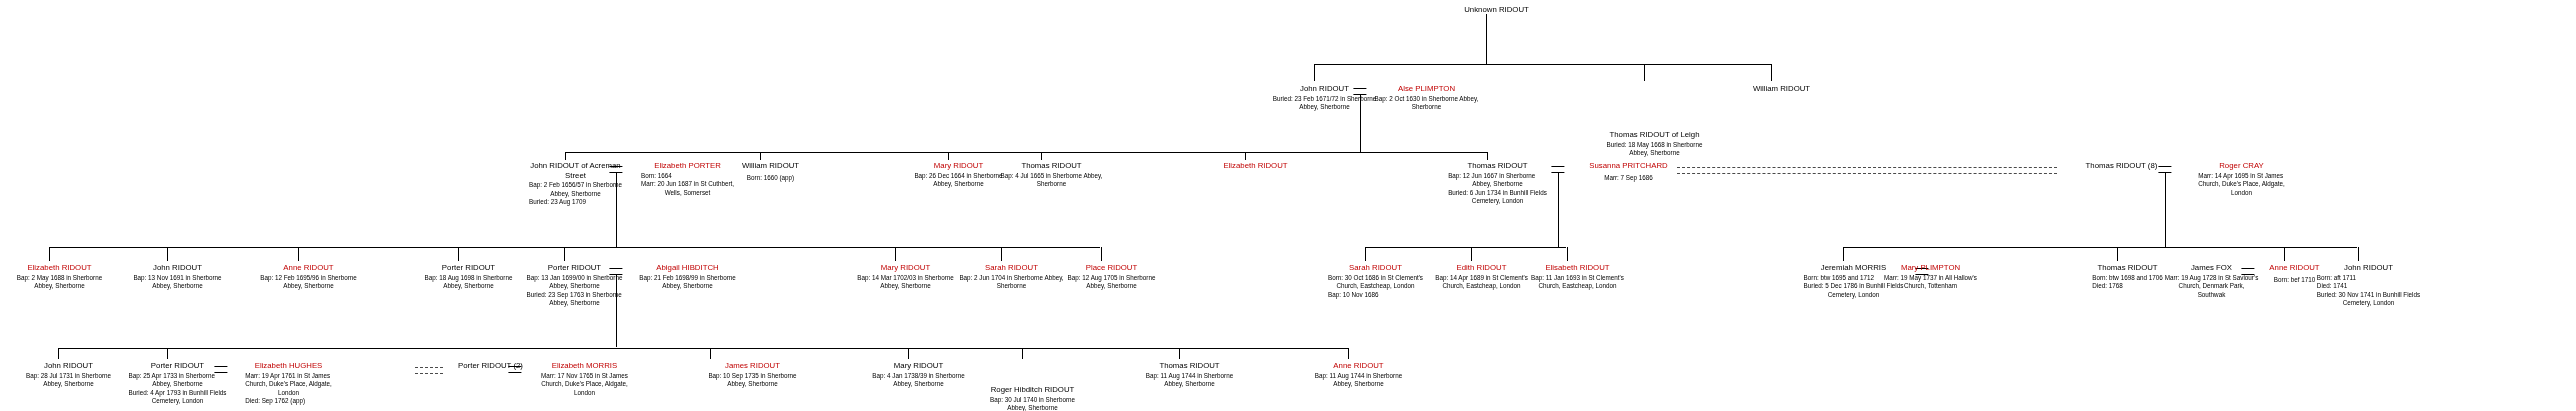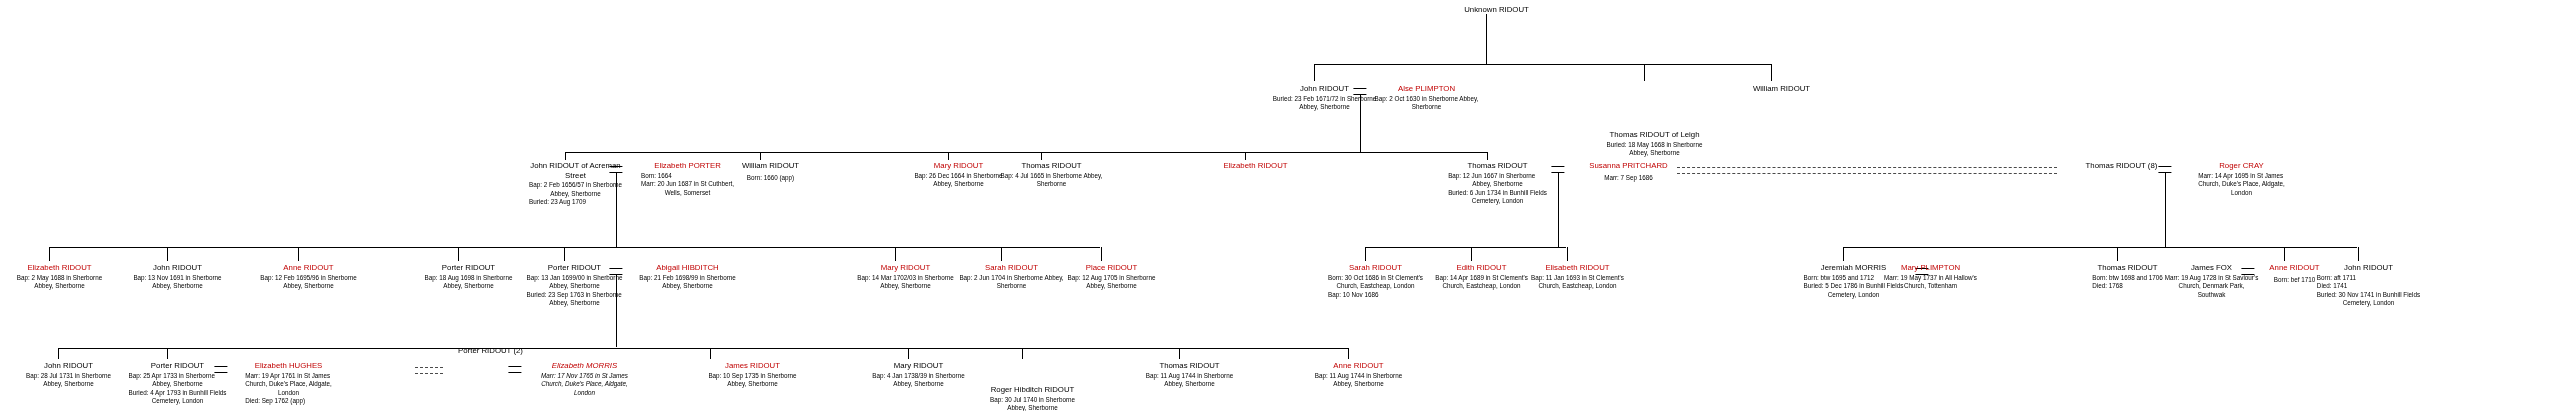--- a/index.html
+++ b/index.html
@@ -114,23 +114,23 @@
     <div class="person" id="elisabeth-ridout" style="left: 1567px; top: 263px;"><div class="pname red">Elisabeth RIDOUT</div><div class="pdetails"><div class="dline-item">Bap: 11 Jan 1693 in St Clement's</div><div class="dline-item cont">Church, Eastcheap, London</div></div></div>
     <div class="person" id="jeremiah-ridout" style="left: 1843px; top: 263px;"><div class="pname">Jeremiah MORRIS</div><div class="pdetails"><div class="dline-item">Born: btw 1695 and 1712</div><div class="dline-item">Buried: 5 Dec 1786 in Bunhill Fields</div><div class="dline-item cont">Cemetery, London</div></div></div>
     <div class="person" id="mary-plimpton" style="left: 1920px; top: 263px;"><div class="pname red">Mary PLIMPTON</div><div class="pdetails"><div class="dline-item">Marr: 19 May 1737 in All Hallow's</div><div class="dline-item cont">Church, Tottenham</div></div></div>
     <div class="person" id="thomas-ridout-g4" style="left: 2117px; top: 263px;"><div class="pname">Thomas RIDOUT</div><div class="pdetails"><div class="dline-item">Born: btw 1698 and 1706</div><div class="dline-item">Died: 1768</div></div></div>
     <div class="person" id="james-fox" style="left: 2201px; top: 263px;"><div class="pname">James FOX</div><div class="pdetails"><div class="dline-item">Marr: 19 Aug 1728 in St Saviour's</div><div class="dline-item cont">Church, Denmark Park,</div><div class="dline-item cont">Southwak</div></div></div>
     <div class="person" id="anne-ridout-g4" style="left: 2284px; top: 263px;"><div class="pname red">Anne RIDOUT</div><div class="pdetails"><div class="dline-item">Born: bef 1710</div></div></div>
     <div class="person" id="john-ridout-g4b" style="left: 2358px; top: 263px;"><div class="pname">John RIDOUT</div><div class="pdetails"><div class="dline-item">Born: aft 1711</div><div class="dline-item">Died: 1741</div><div class="dline-item">Buried: 30 Nov 1741 in Bunhill Fields</div><div class="dline-item cont">Cemetery, London</div></div></div>
     <div class="person" id="john-ridout-g5" style="left: 58px; top: 361px;"><div class="pname">John RIDOUT</div><div class="pdetails"><div class="dline-item">Bap: 28 Jul 1731 in Sherborne</div><div class="dline-item cont">Abbey, Sherborne</div></div></div>
     <div class="person" id="porter-ridout-g5" style="left: 167px; top: 361px;"><div class="pname">Porter RIDOUT</div><div class="pdetails"><div class="dline-item">Bap: 25 Apr 1733 in Sherborne</div><div class="dline-item cont">Abbey, Sherborne</div><div class="dline-item">Buried: 4 Apr 1793 in Bunhill Fields</div><div class="dline-item cont">Cemetery, London</div></div></div>
     <div class="person" id="elizabeth-hughes" style="left: 278px; top: 361px;"><div class="pname red">Elizabeth HUGHES</div><div class="pdetails"><div class="dline-item">Marr: 19 Apr 1761 in St James</div><div class="dline-item cont">Church, Duke's Place, Aldgate,</div><div class="dline-item cont">London</div><div class="dline-item">Died: Sep 1762 (app)</div></div></div>
-    <div class="person" id="porter-ridout-dup" style="left: 480px; top: 346px;">
+    <div class="person" id="porter-ridout-dup" style="left: 480px; top: 361px;">
       <div class="pname">Porter RIDOUT (2)</div>
     </div>
-    <div class="person" id="elizabeth-morris" style="left: 574px; top: 361px; font-style: italic;"><div class="pname red">Elizabeth MORRIS</div><div class="pdetails"><div class="dline-item">Marr: 17 Nov 1765 in St James</div><div class="dline-item cont">Church, Duke's Place, Aldgate,</div><div class="dline-item cont">London</div></div></div>
+    <div class="person" id="elizabeth-morris" style="left: 574px; top: 361px;"><div class="pname red">Elizabeth MORRIS</div><div class="pdetails"><div class="dline-item">Marr: 17 Nov 1765 in St James</div><div class="dline-item cont">Church, Duke's Place, Aldgate,</div><div class="dline-item cont">London</div></div></div>
     <div class="person" id="james-ridout" style="left: 742px; top: 361px;"><div class="pname red">James RIDOUT</div><div class="pdetails"><div class="dline-item">Bap: 10 Sep 1735 in Sherborne</div><div class="dline-item cont">Abbey, Sherborne</div></div></div>
     <div class="person" id="mary-ridout-g5" style="left: 908px; top: 361px;"><div class="pname">Mary RIDOUT</div><div class="pdetails"><div class="dline-item">Bap: 4 Jan 1738/39 in Sherborne</div><div class="dline-item cont">Abbey, Sherborne</div></div></div>
     <div class="person" id="roger-hibditch-ridout" style="left: 1022px; top: 361px; margin-top: 24px;"><div class="pname">Roger Hibditch RIDOUT</div><div class="pdetails"><div class="dline-item">Bap: 30 Jul 1740 in Sherborne</div><div class="dline-item cont">Abbey, Sherborne</div></div></div>
     <div class="person" id="thomas-ridout-g5" style="left: 1179px; top: 361px;"><div class="pname">Thomas RIDOUT</div><div class="pdetails"><div class="dline-item">Bap: 11 Aug 1744 in Sherborne</div><div class="dline-item cont">Abbey, Sherborne</div></div></div>
     <div class="person" id="anne-ridout-g5" style="left: 1348px; top: 361px;"><div class="pname red">Anne RIDOUT</div><div class="pdetails"><div class="dline-item">Bap: 11 Aug 1744 in Sherborne</div><div class="dline-item cont">Abbey, Sherborne</div></div></div>
   </div>
 
 
 </body></html>

